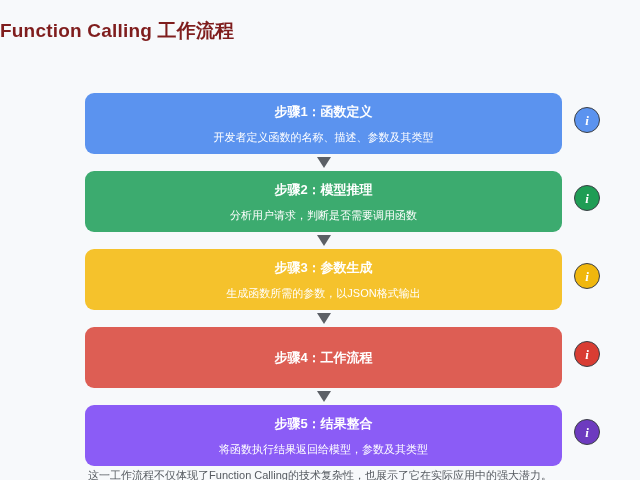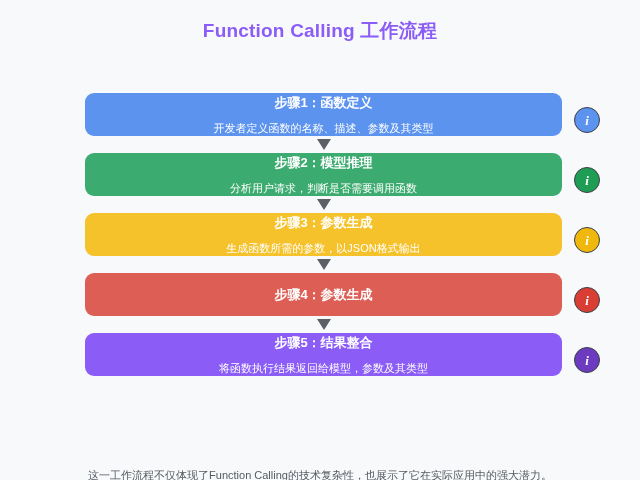--- a/index.html
+++ b/index.html
@@ -18,38 +18,37 @@
     width: 640px;
     height: 480px;
     position: relative;
     box-sizing: border-box;
   }
   .page-title {
     position: absolute;
     top: 18px;
     left: 0;
     width: 640px;
-    text-align: center;
     font-size: 19px;
     font-weight: bold;
-    color: #8b5cf6;
+    color: #7f1d1d;
     letter-spacing: 0.2px;
   }
   .flow {
     position: absolute;
     top: 93px;
     left: 85px;
     width: 477px;
   }
   .step-wrap {
     position: relative;
   }
   .step-box {
     width: 477px;
-    height: 43px;
+    height: 61px;
     border-radius: 9px;
     box-sizing: border-box;
     display: flex;
     flex-direction: column;
     align-items: center;
     justify-content: center;
     color: #ffffff;
     overflow: hidden;
   }
   .step-title {
@@ -150,21 +149,21 @@
       </div>
       <div class="badge" style="background:#f0b70d">i</div>
     </div>
 
     <div class="arrow-gap">
       <div class="arrow-down"></div>
     </div>
 
     <div class="step-wrap">
       <div class="step-box" style="background:#dd5e54">
-        <div class="step-title">步骤4：参数生成</div>
+        <div class="step-title">步骤4：工作流程</div>
       </div>
       <div class="badge" style="background:#d93d33">i</div>
     </div>
 
     <div class="arrow-gap">
       <div class="arrow-down"></div>
     </div>
 
     <div class="step-wrap">
       <div class="step-box" style="background:#8b5cf6">

